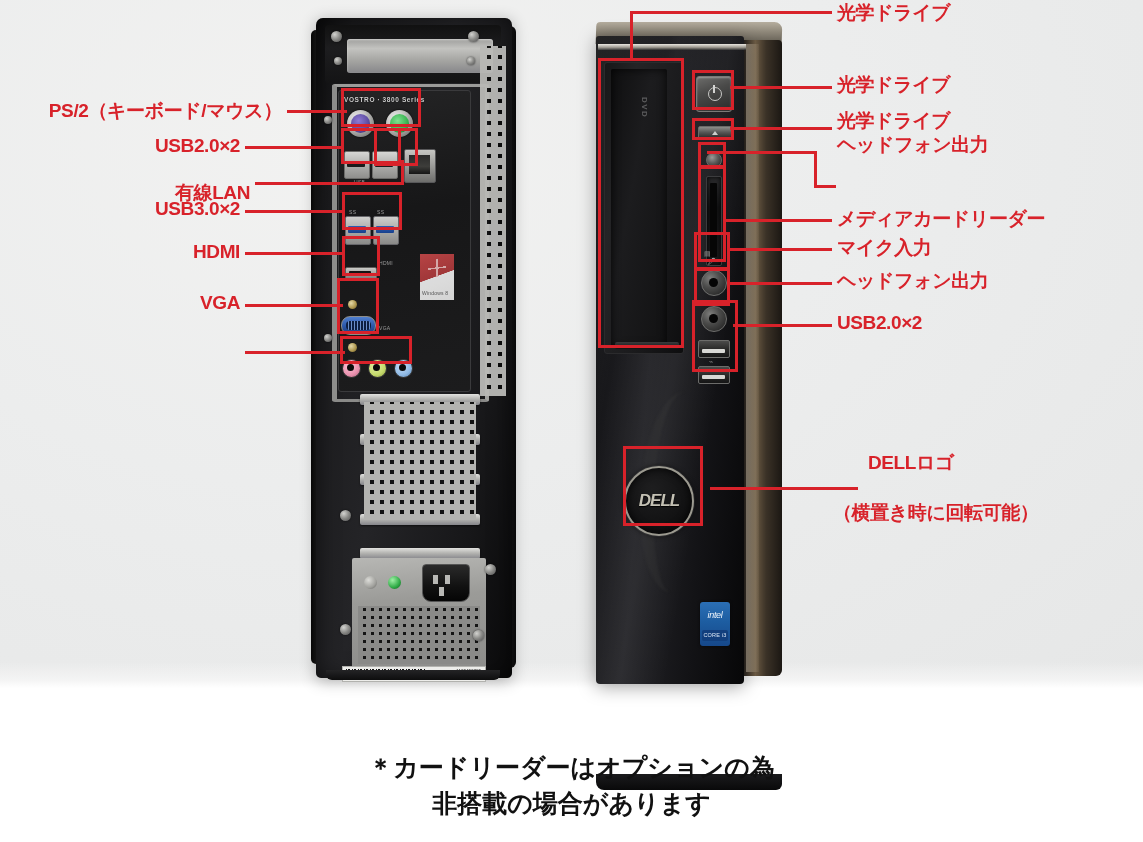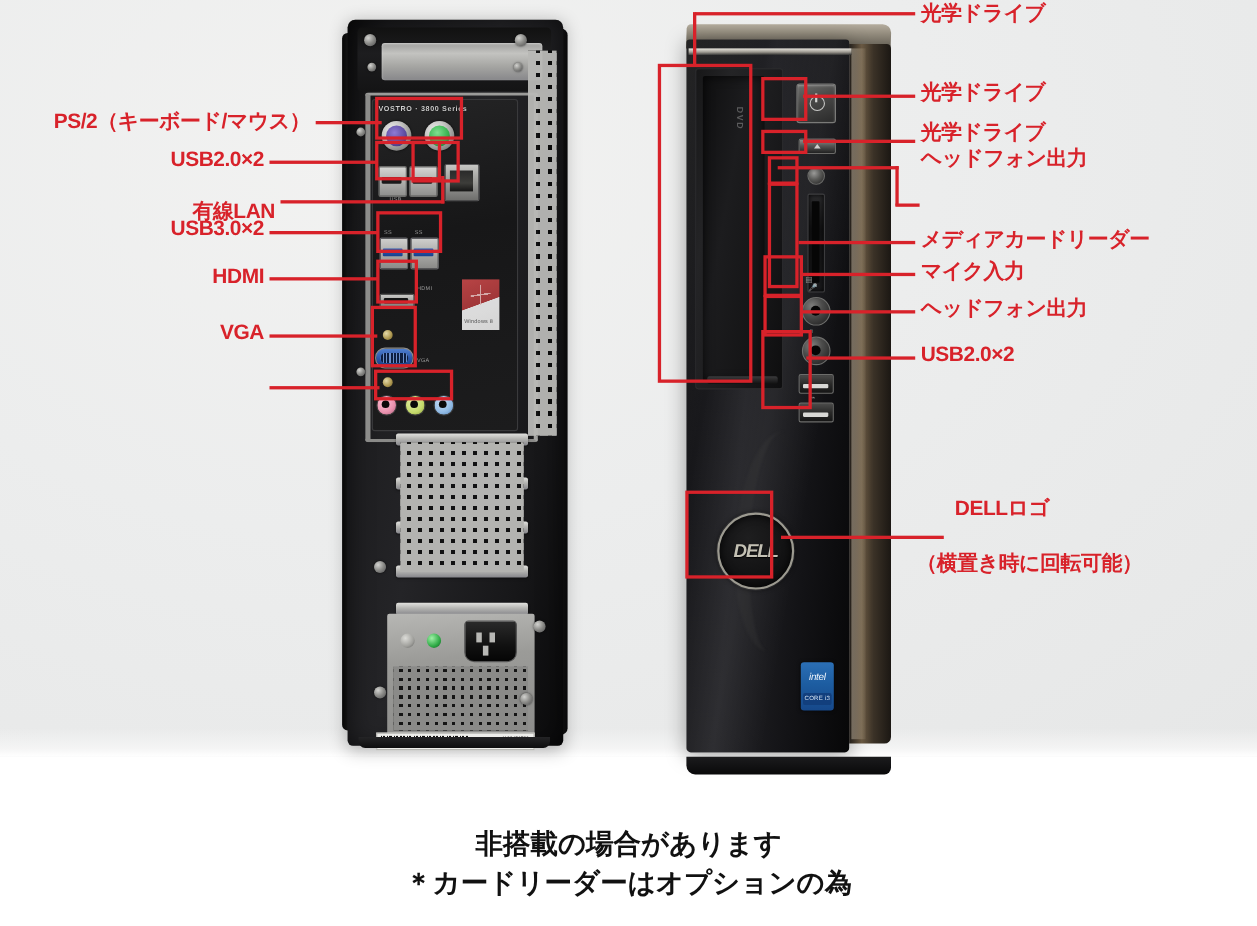--- a/index.html
+++ b/index.html
@@ -218,21 +218,21 @@
     position:absolute;left:3px;top:2px;width:80px;height:7px;display:block;
     background:repeating-linear-gradient(90deg,#111 0 1px,transparent 1px 2px,#111 2px 4px,transparent 4px 6px);
   }
   .barcode span{position:absolute;right:4px;top:2px;font-size:4.5px;color:#333;}
   .rear-foot{
     position:absolute;left:10px;bottom:-2px;width:174px;height:10px;
     background:linear-gradient(180deg,#242426 0%,#0d0d0e 100%);border-radius:0 0 6px 6px;
   }
 
   
-  .front{position:absolute;left:616px;top:14px;width:212px;height:690px;}
+  .front{position:absolute;left:588px;top:14px;width:212px;height:776px;}
   .front-body{
     position:absolute;left:8px;top:22px;width:148px;height:648px;
     background:linear-gradient(95deg,#0b0b0c 0%,#17171a 18%,#232327 40%,#131316 72%,#070708 100%);
     border-radius:3px 3px 4px 4px;
     box-shadow:0 3px 18px rgba(0,0,0,.35);
   }
   .front-glossy{
     position:absolute;left:8px;top:22px;width:148px;height:648px;
     background:linear-gradient(100deg,rgba(255,255,255,.10) 0%,rgba(255,255,255,0) 28%,
                rgba(255,255,255,.05) 52%,rgba(255,255,255,0) 70%);
@@ -624,17 +624,17 @@
   <div class="label" style="left:837px;top:312px;">USB2.0×2</div>
   <div class="lead h" style="left:733px;top:324px;width:99px;"></div>
   <div class="box" style="left:692px;top:300px;width:46px;height:72px;"></div>
 
   <div class="label" style="left:868px;top:452px;">DELLロゴ</div>
   <div class="label" style="left:833px;top:502px;">（横置き時に回転可能）</div>
   <div class="lead h" style="left:710px;top:487px;width:148px;"></div>
   <div class="box" style="left:623px;top:446px;width:80px;height:80px;"></div>
 
   <div class="note" style="left:0;top:750px;width:1143px;text-align:center;">
+    <div>＊カードリーダーはオプションの為</div>
     <div>非搭載の場合があります</div>
-    <div>＊カードリーダーはオプションの為</div>
   </div>
 
 </div>
 
 </body></html>

